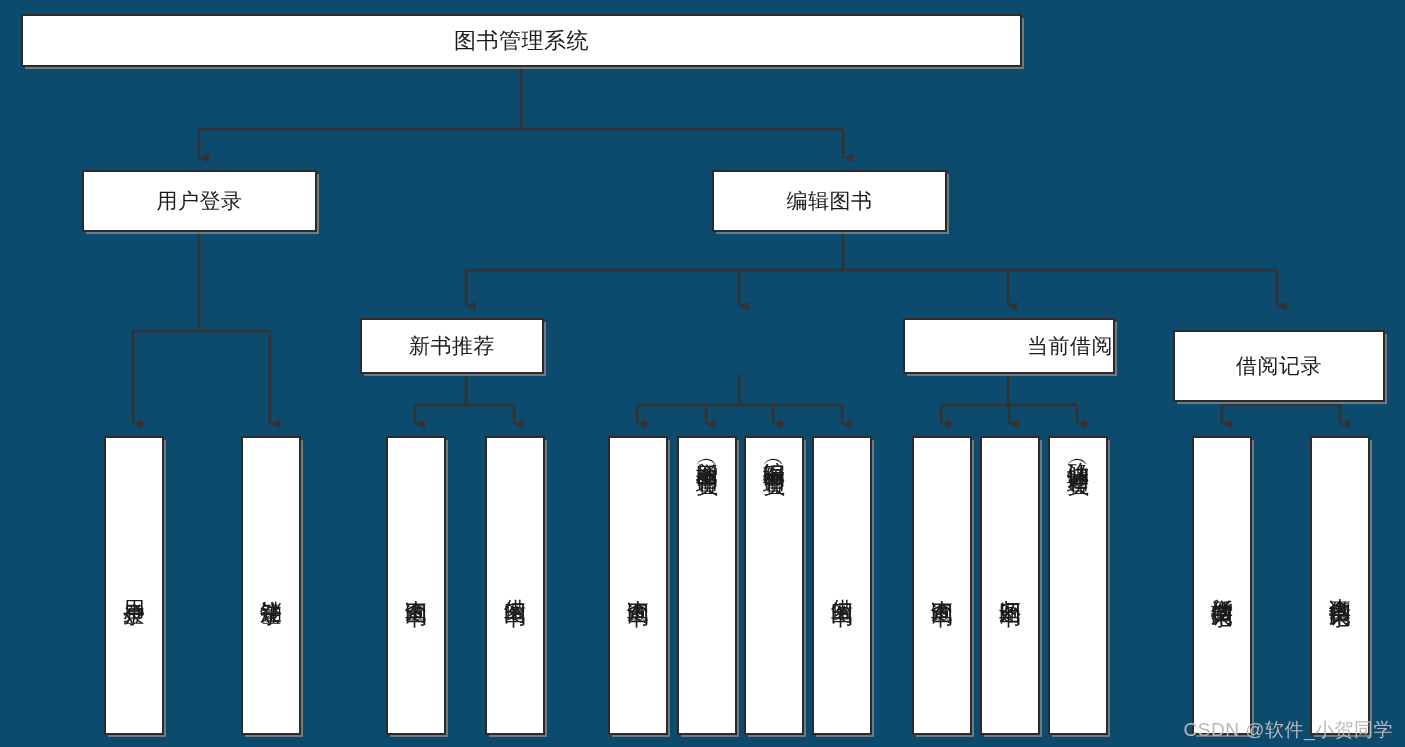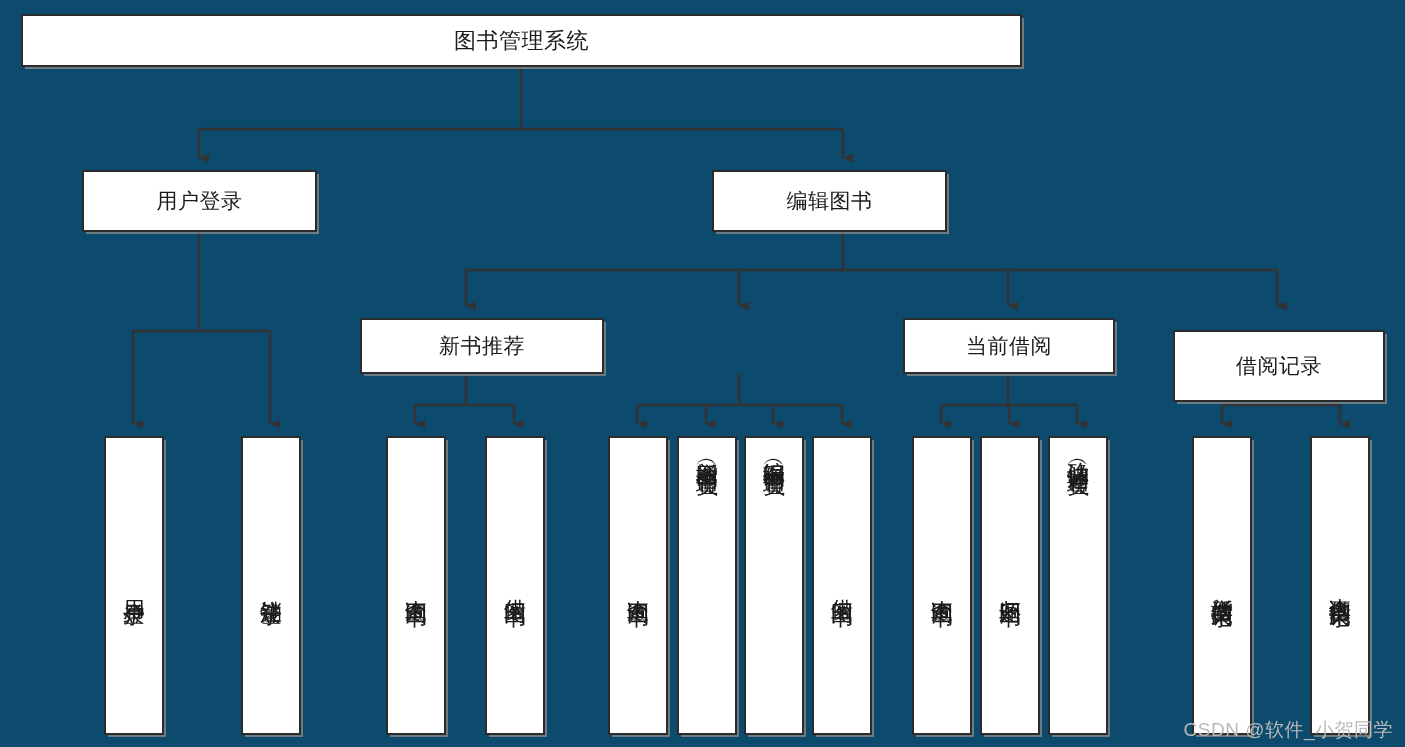--- a/index.html
+++ b/index.html
@@ -127,24 +127,24 @@
     <span class="node-label">图书管理系统</span>
   </div>
 
   <div class="node-box box-l2" style="left:82px; top:170px; width:235px; height:62px;">
     <span class="node-label">用户登录</span>
   </div>
   <div class="node-box box-l2" style="left:712px; top:170px; width:235px; height:62px;">
     <span class="node-label">编辑图书</span>
   </div>
 
-  <div class="node-box box-l3" style="left:360px; top:318px; width:244px; height:56px;">
+  <div class="node-box box-l3" style="left:360px; top:318px; width:184px; height:56px;">
     <span class="node-label">新书推荐</span>
   </div>
-  <div class="node-box box-l3" style="left:903px; top:318px; width:212px; height:56px;">
+  <div class="node-box box-l3" style="left:903px; top:318px; width:212px; height:56px;justify-content:flex-end;">
     <span class="node-label">当前借阅</span>
   </div>
   <div class="node-box box-l3" style="left:1173px; top:330px; width:212px; height:72px;">
     <span class="node-label">借阅记录</span>
   </div>
 
   <div class="node-box vcenter" style="left:104px; top:436px; width:60px; height:299px;">
     <span class="node-label vertical">用户登录</span>
   </div>
   <div class="node-box vcenter" style="left:241px; top:436px; width:60px; height:299px;">

